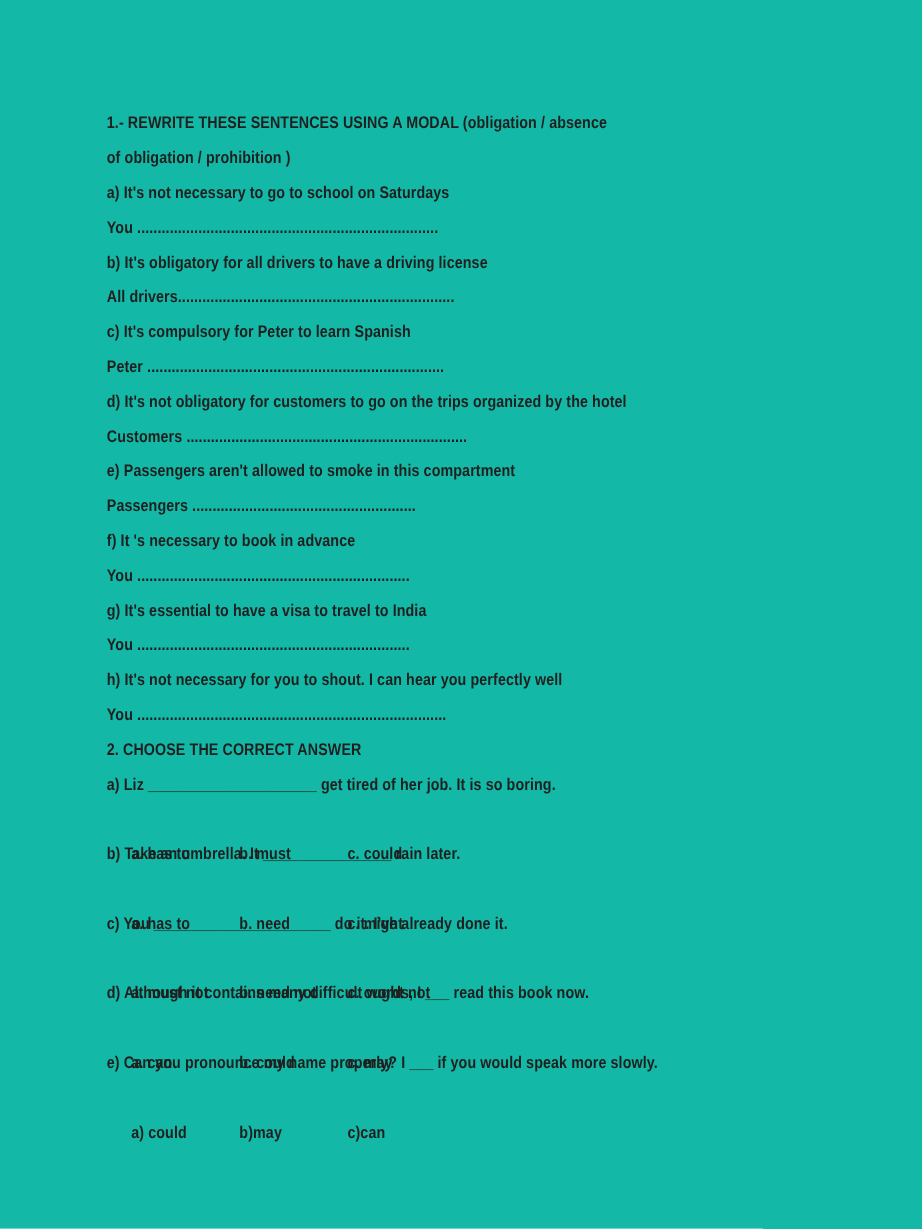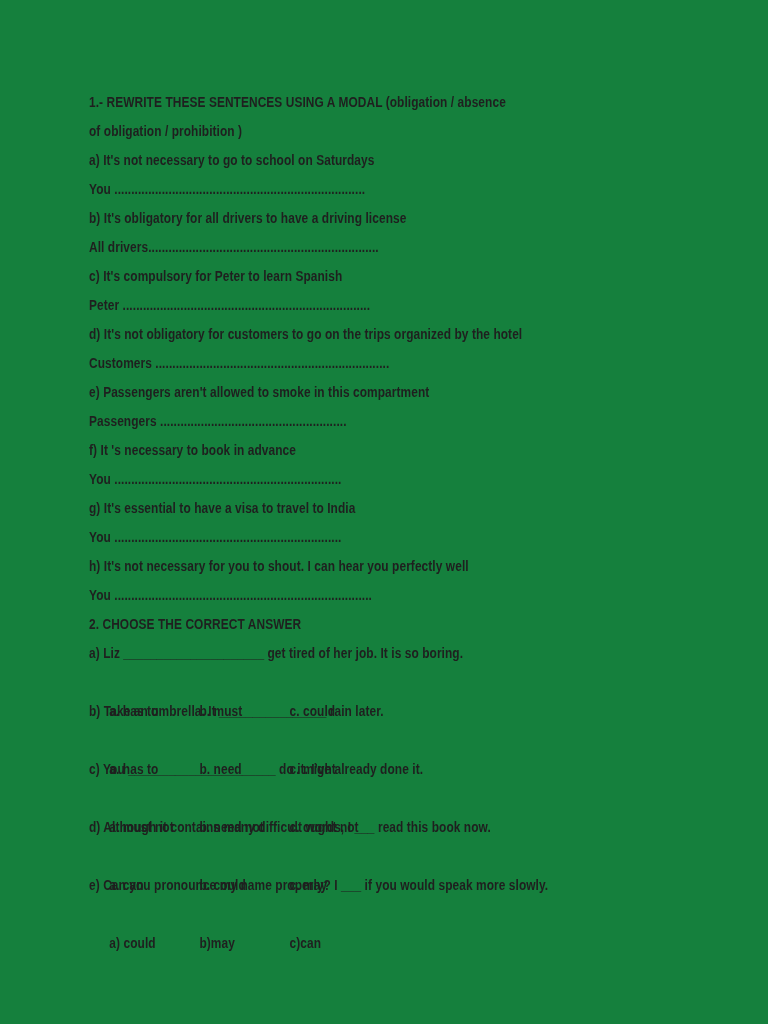--- a/index.html
+++ b/index.html
@@ -9,21 +9,21 @@
   }
   body {
     width: 768px;
     height: 1024px;
     font-family: "Liberation Sans", sans-serif;
   }
   .page {
     position: relative;
     width: 768px;
     height: 1024px;
-    background: #15803d;
+    background: #14b8a6;
     overflow: hidden;
   }
   .content {
     position: absolute;
     left: 89px;
     top: 88px;
     width: 672px;
   }
   .line {
     height: 29px;

